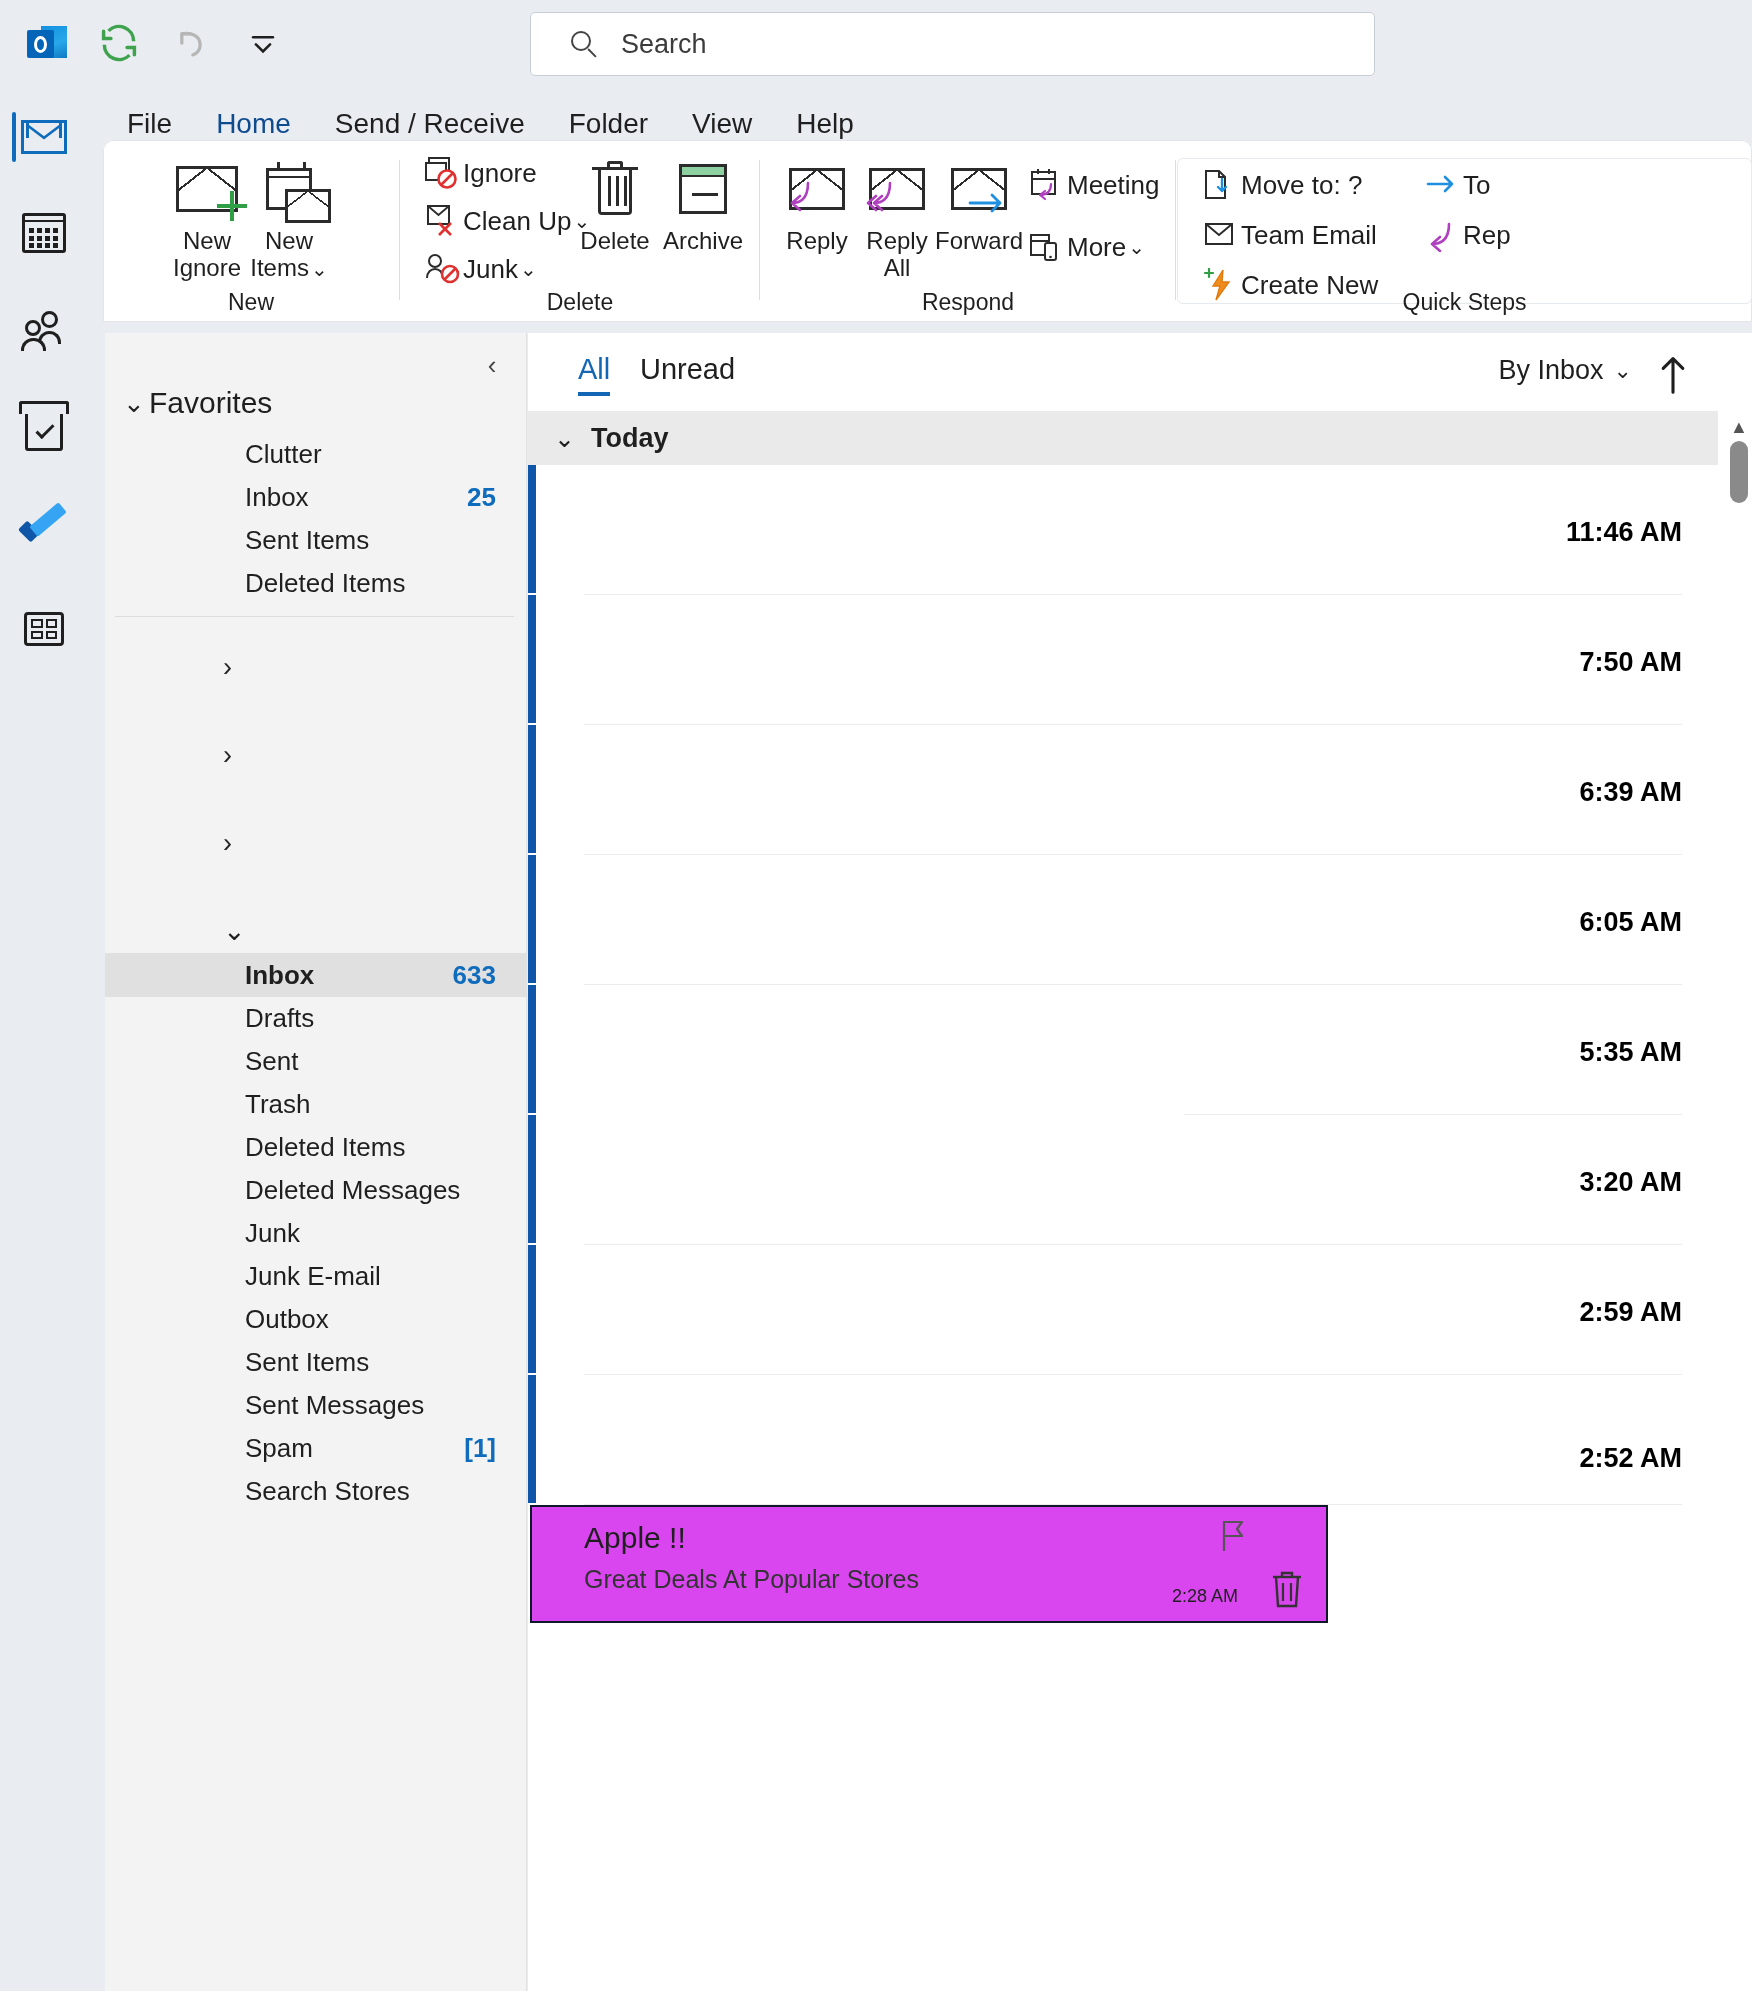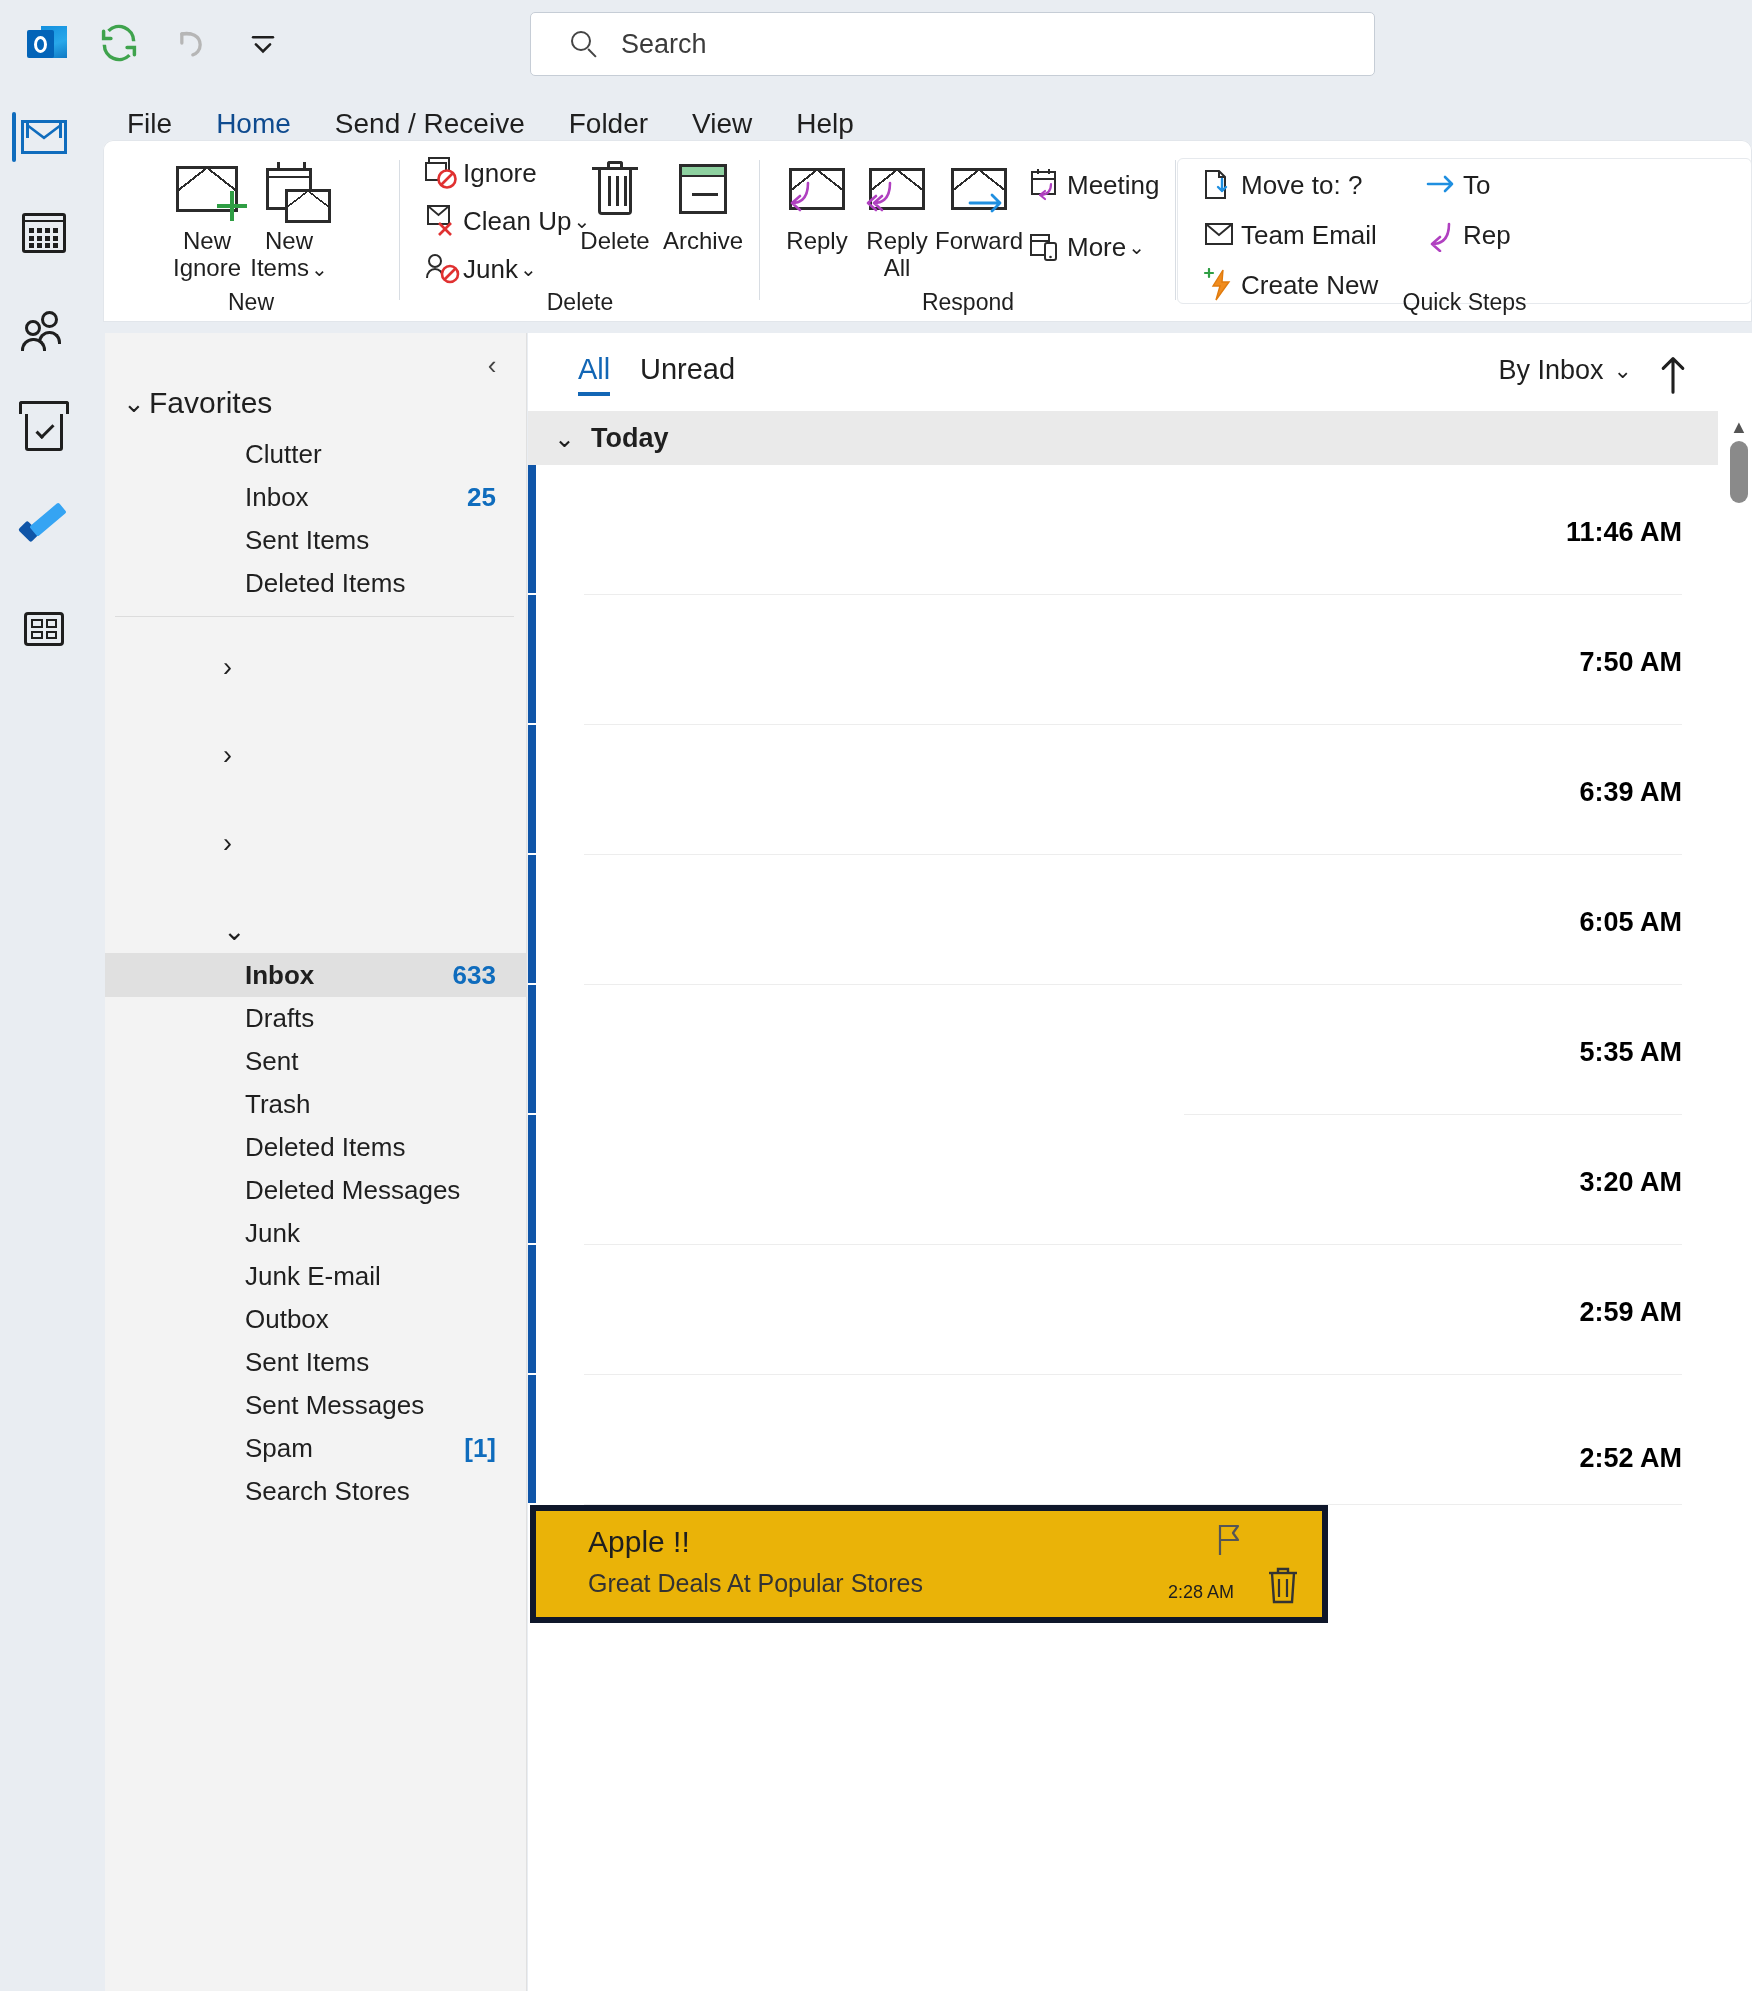--- a/index.html
+++ b/index.html
@@ -135,21 +135,21 @@
 
   .grouphdr { position: absolute; left: 0; top: 78px; width: 1190px; height: 54px; background: #eaeaea; display: flex; align-items: center; padding-left: 26px; gap: 16px; cursor: pointer; }
   .grouphdr .cv { font-size: 25px; color: #1f1f1f; }
   .grouphdr .t { font-size: 27px; font-weight: bold; color: #1f1f1f; }
 
   .mrow { position: absolute; left: 0; width: 1190px; cursor: pointer; }
   .mrow .bar { position: absolute; left: 0; top: 0; width: 8px; bottom: 2px; background: #0f55a8; }
   .mrow .time { position: absolute; right: 36px; font-size: 27px; font-weight: bold; color: #000000; }
   .mrow .sep { position: absolute; left: 56px; right: 36px; bottom: 0; height: 1px; background: #ededed; }
 
-  .mrow.sel { background: #eab308; border: 6px solid #0f172a; text-decoration: underline; }
+  .mrow.sel { background: #d946ef; border: 2px solid #0f172a; text-decoration: underline; }
   .mrow.sel .subject { position: absolute; left: 52px; top: 14px; font-size: 30px; color: #1f1f1f; }
   .mrow.sel .preview { position: absolute; left: 52px; top: 58px; font-size: 25px; color: #333; }
   .mrow.sel .time2 { position: absolute; right: 88px; bottom: 14px; font-size: 18px; color: #1f1f1f; }
   .flag-ic { position: absolute; right: 76px; top: 12px; width: 32px; height: 34px; }
   .del-ic { position: absolute; right: 22px; bottom: 12px; width: 34px; height: 40px; }
 
   .scrollbar { position: absolute; right: 0px; top: 84px; width: 26px; bottom: 0; }
   .scroll-track { position: absolute; left: 6px; top: 0; width: 14px; bottom: 0; background: #fff; }
   .scroll-thumb { position: absolute; left: 4px; top: 24px; width: 18px; height: 62px; background: #8a8a8a; border-radius: 9px; }
   .scroll-up { position: absolute; left: 4px; top: 0; width: 18px; height: 20px; color: #555; font-size: 18px; text-align: center; }

